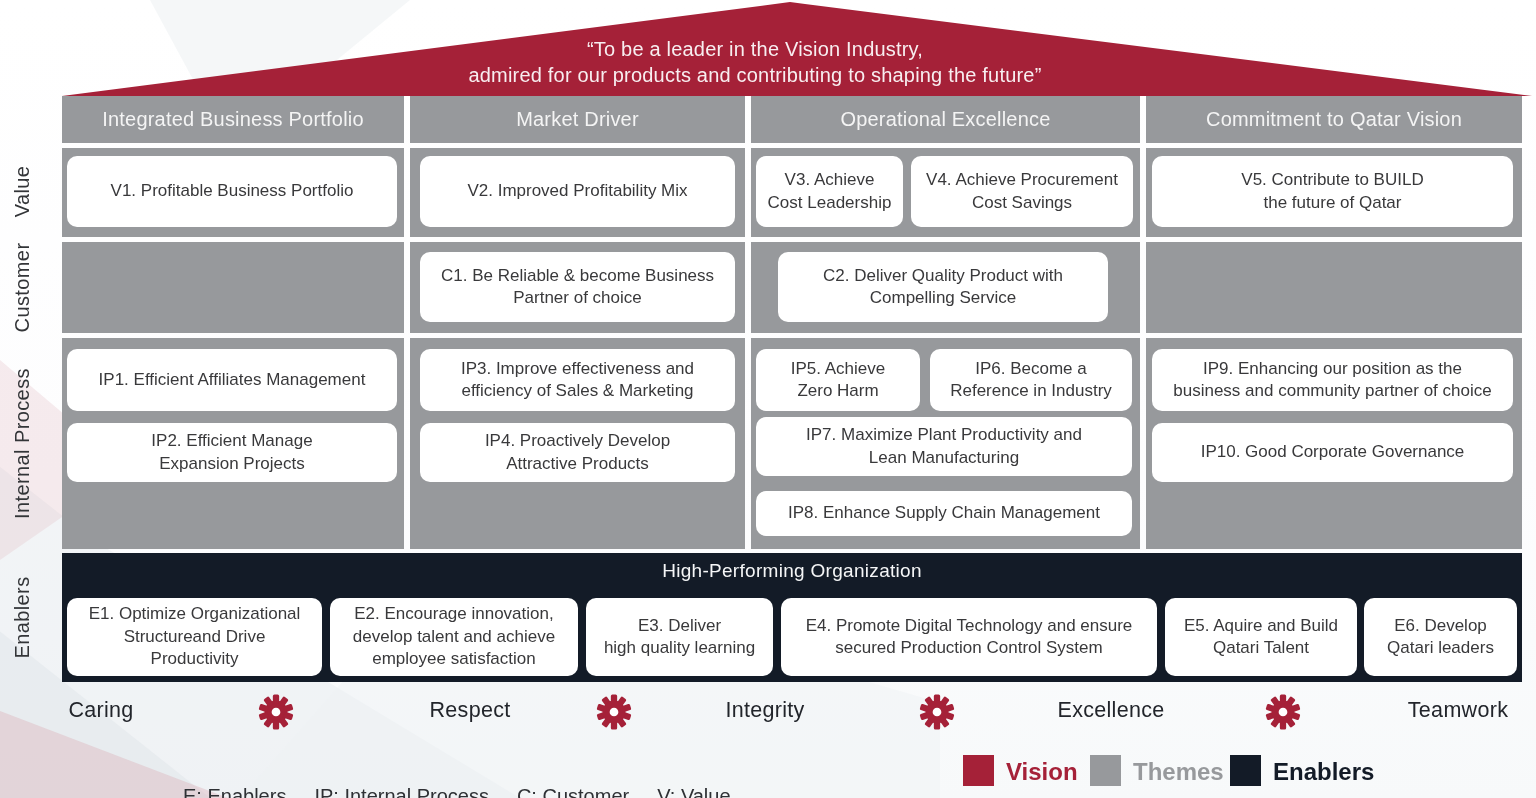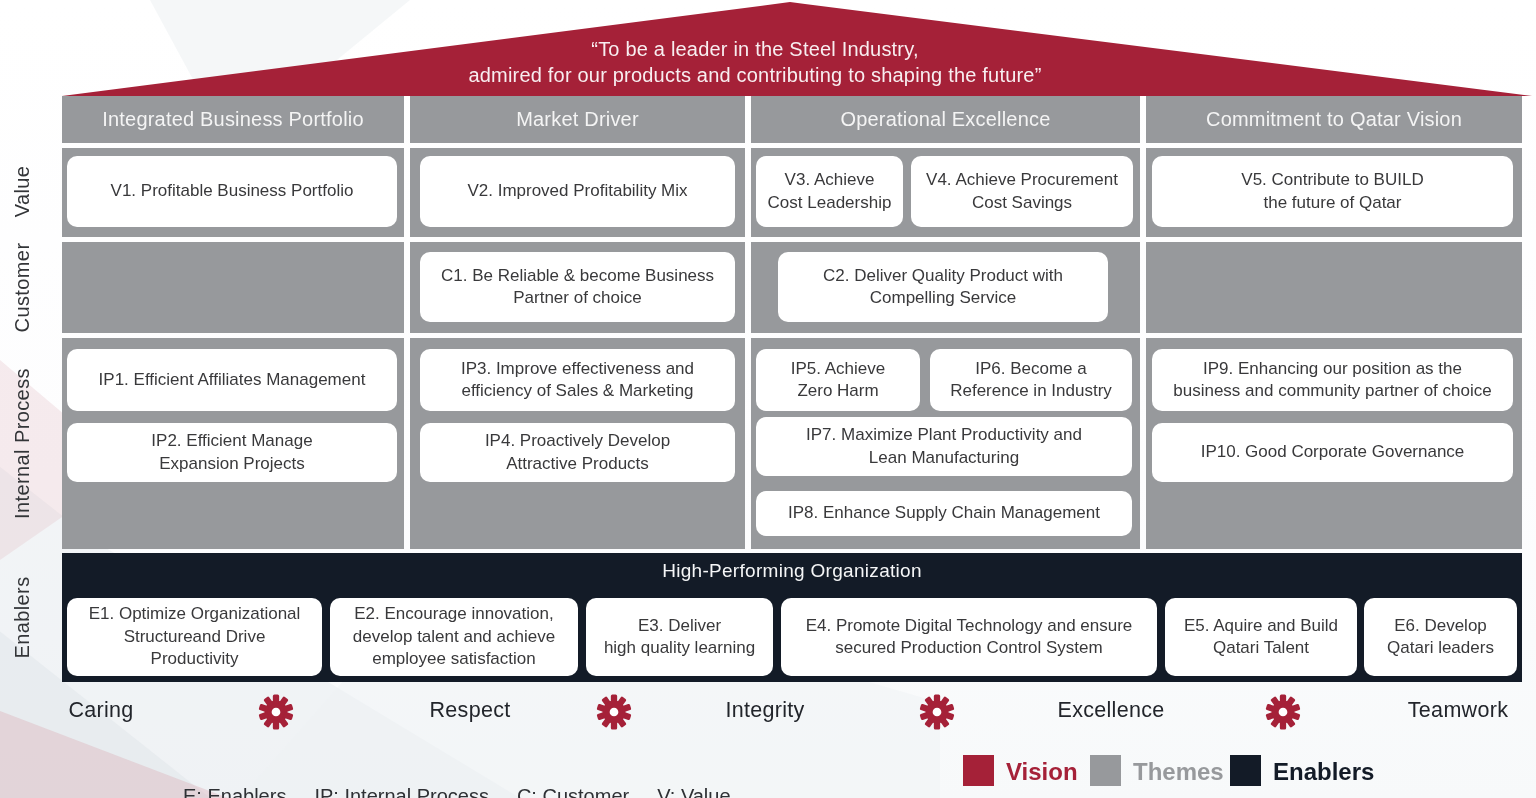--- a/index.html
+++ b/index.html
@@ -66,21 +66,21 @@
   <div class="facet f6"></div>
   <div class="facet f2"></div>
   <div class="facet f3"></div>
   <div class="facet f4"></div>
   <div class="facet f5"></div>
 
   <svg id="vision-svg" width="1536" height="96">
     <polygon points="62,96 775,4 790,2 805,4 1532,96" fill="#A52138"></polygon>
   </svg>
   <div class="vision-text">
-    <div>“To be a leader in the Steel Industry,</div>
+    <div>“To be a leader in the Vision Industry,</div>
     <div>admired for our products and contributing to shaping the future”</div>
   </div>
 
   <div class="band theme-header" style="left:62px;top:96px;width:342px;height:47px">Integrated Business Portfolio</div>
   <div class="band theme-header" style="left:410px;top:96px;width:335px;height:47px">Market Driver</div>
   <div class="band theme-header" style="left:751px;top:96px;width:389px;height:47px">Operational Excellence</div>
   <div class="band theme-header" style="left:1146px;top:96px;width:376px;height:47px">Commitment to Qatar Vision</div>
 
   <div class="band" style="left:62px;top:148px;width:342px;height:89px"></div>
   <div class="band" style="left:410px;top:148px;width:335px;height:89px"></div>

